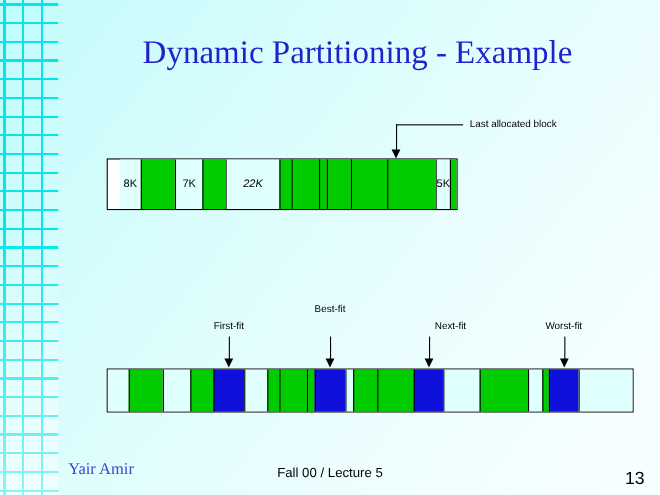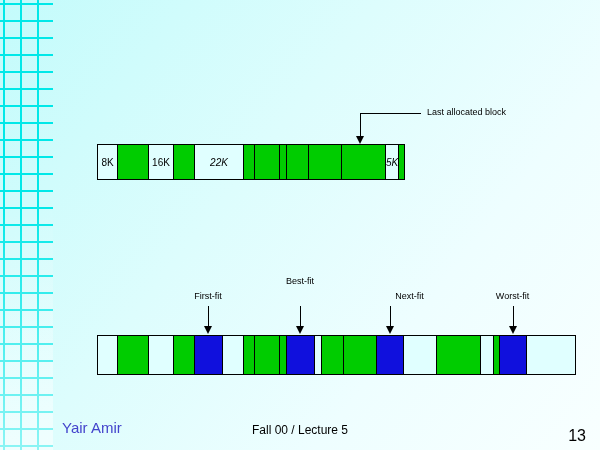--- a/index.html
+++ b/index.html
@@ -21,68 +21,69 @@
   }
   .page-title {
     position:absolute; left:90px; top:31px; width:470px; text-align:center;
     font-family:"Liberation Serif", serif; font-size:30px; color:var(--titleblue);
     white-space:nowrap;
   }
   .membar {
     position:absolute; left:97px; display:flex; box-sizing:border-box;
     border:1px solid #000; background:#fff;
   }
-  #bar-before { top:144px; height:36px; }
+  #bar-before { top:144px; height:47px;padding-left:11px; }
   #bar-after  { top:335px; height:40px; }
   .seg {
     box-sizing:border-box; height:100%; flex:0 0 auto;
     display:flex; align-items:center; justify-content:center;
     font-size:10px; color:#000; overflow:visible; white-space:nowrap;
   }
   .seg + .seg { border-left:1px solid #000; }
   .seg.free  { background:var(--free); }
   .seg.alloc { background:var(--alloc); }
   .seg.new   { background:var(--newalloc); }
   .callout-text { position:absolute; font-size:9px; color:#000; white-space:nowrap; }
   .fit-label { transform:translateX(-50%); }
   .vline { position:absolute; width:1px; background:#000; }
   .hline { position:absolute; height:1px; background:#000; }
   .arrowhead {
     position:absolute; width:0; height:0;
     border-left:4px solid transparent; border-right:4px solid transparent;
     border-top:8px solid #000;
   }
-  .footer-author { position:absolute; left:62px;  top:419px; font-size:15px; color:var(--authorblue); }
+  .footer-author { position:absolute; left:62px;  top:419px; font-size:15px; color:var(--authorblue);font-family:Liberation Serif, serif; }
   .footer-course { position:absolute; left:150px; top:423px; width:300px; text-align:center; font-size:12px; color:#000; }
   .footer-page   { position:absolute; right:14px; top:427px; font-size:16px; color:#000; }
 </style>
 </head>
 <body>
 
 <div class="slide">
   <div class="grid-sidebar">
     <div class="grid-fade"></div>
   </div>
 
+  <div class="page-title">Dynamic Partitioning - Example</div>
 
   <div class="callout-text" id="last-alloc-text" style="left:427px; top:107px;">Last allocated block</div>
 
   <div class="membar" id="bar-before">
       <div class="seg free" style="width: 19px;">8K</div>
       <div class="seg alloc" style="width: 31px;"></div>
-      <div class="seg free" style="width: 25px;">16K</div>
+      <div class="seg free" style="width: 25px;">7K</div>
       <div class="seg alloc" style="width: 21px;"></div>
       <div class="seg free" style="width: 49px; font-style: italic;">22K</div>
       <div class="seg alloc" style="width: 11px;"></div>
       <div class="seg alloc" style="width: 25px;"></div>
       <div class="seg alloc" style="width: 7px;"></div>
       <div class="seg alloc" style="width: 22px;"></div>
       <div class="seg alloc" style="width: 33px;"></div>
       <div class="seg alloc" style="width: 44px;"></div>
-      <div class="seg free" style="width: 13px; font-style: italic;">5K</div>
+      <div class="seg free" style="width: 13px;">5K</div>
       <div class="seg alloc" style="width: 6px;"></div>
     </div>
 
   <div class="membar" id="bar-after">
       <div class="seg free" style="width: 19px;"></div>
       <div class="seg alloc" style="width: 31px;"></div>
       <div class="seg free" style="width: 25px;"></div>
       <div class="seg alloc" style="width: 21px;"></div>
       <div class="seg new" style="width: 28px;"></div>
       <div class="seg free" style="width: 21px;"></div>

